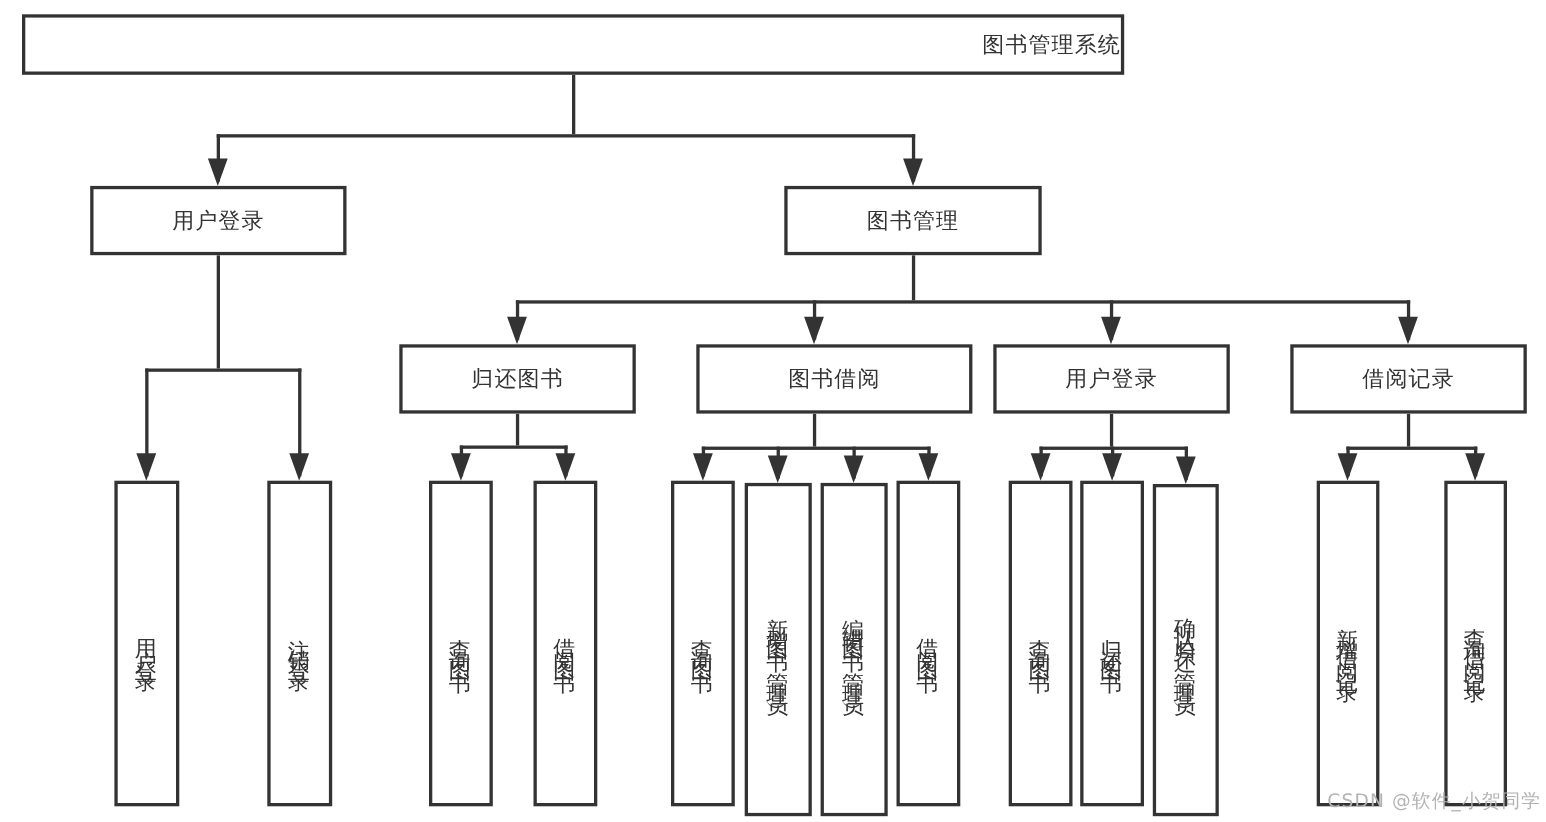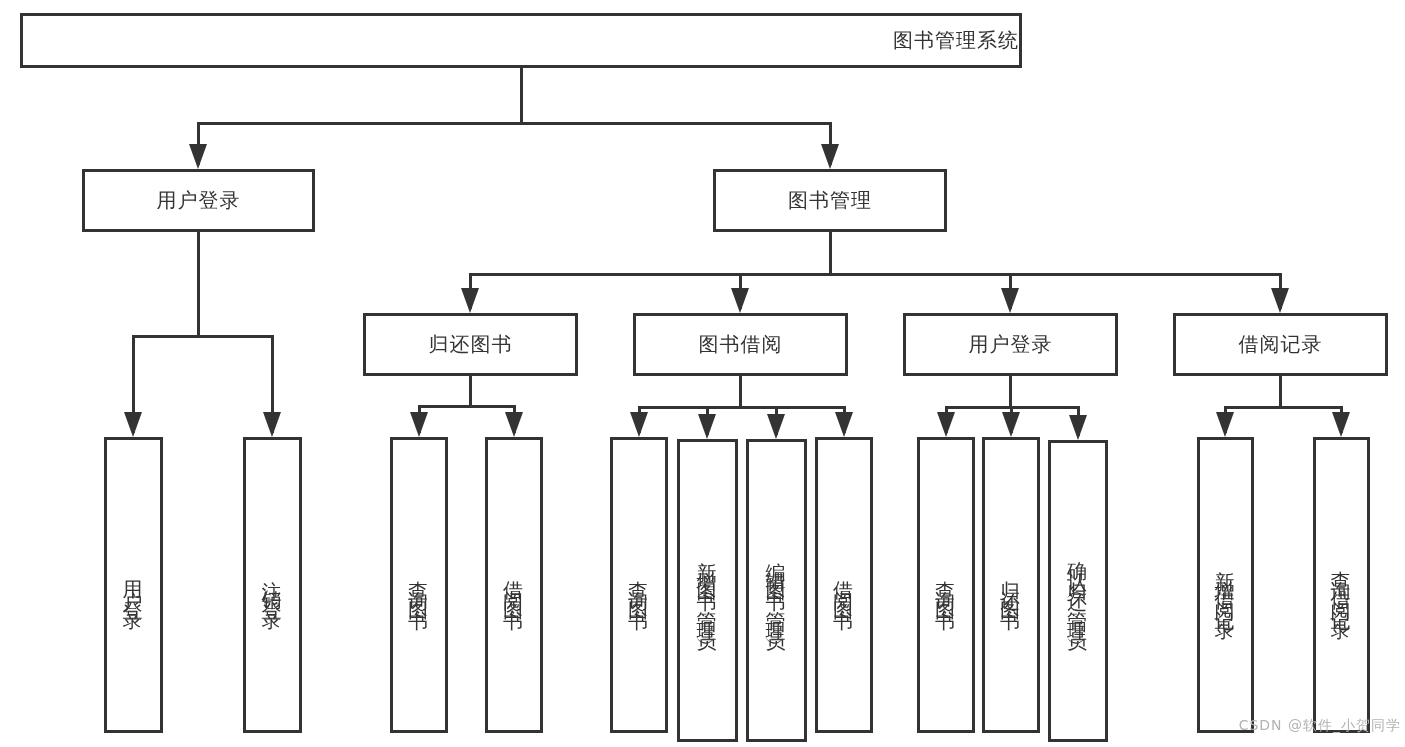--- a/index.html
+++ b/index.html
@@ -45,21 +45,21 @@
     height: 0;
     border-left: 9px solid transparent;
     border-right: 9px solid transparent;
     border-top: 25px solid #333333;
     z-index: 1;
   }
   .watermark {
     position: absolute;
     top: 717px;
     right: 4px;
-    font-size: 14px;
+    font-size: 17px;
     color: #b3b3b3;
     letter-spacing: 1px;
     z-index: 3;
     white-space: nowrap;
   }
 </style>
 </head>
 <body>
 
 <div id="stage">
@@ -69,21 +69,21 @@
     </div>
     <div class="node h" style="left: 82px; top: 169px; width: 233px; height: 63px;">
       <span class="label">用户登录</span>
     </div>
     <div class="node h" style="left: 713px; top: 169px; width: 234px; height: 63px;">
       <span class="label">图书管理</span>
     </div>
     <div class="node h" style="left: 363px; top: 313px; width: 215px; height: 63px;">
       <span class="label">归还图书</span>
     </div>
-    <div class="node h" style="left: 633px; top: 313px; width: 215px; height: 63px;">
+    <div class="node h" style="left: 633px; top: 313px; width: 251px; height: 63px;">
       <span class="label">图书借阅</span>
     </div>
     <div class="node h" style="left: 903px; top: 313px; width: 215px; height: 63px;">
       <span class="label">用户登录</span>
     </div>
     <div class="node h" style="left: 1173px; top: 313px; width: 215px; height: 63px; text-align: center;">
       <span class="label">借阅记录</span>
     </div>
     <div class="node v" style="left: 104px; top: 437px; width: 59px; height: 296px;">
       <span class="label">用户登录</span>

